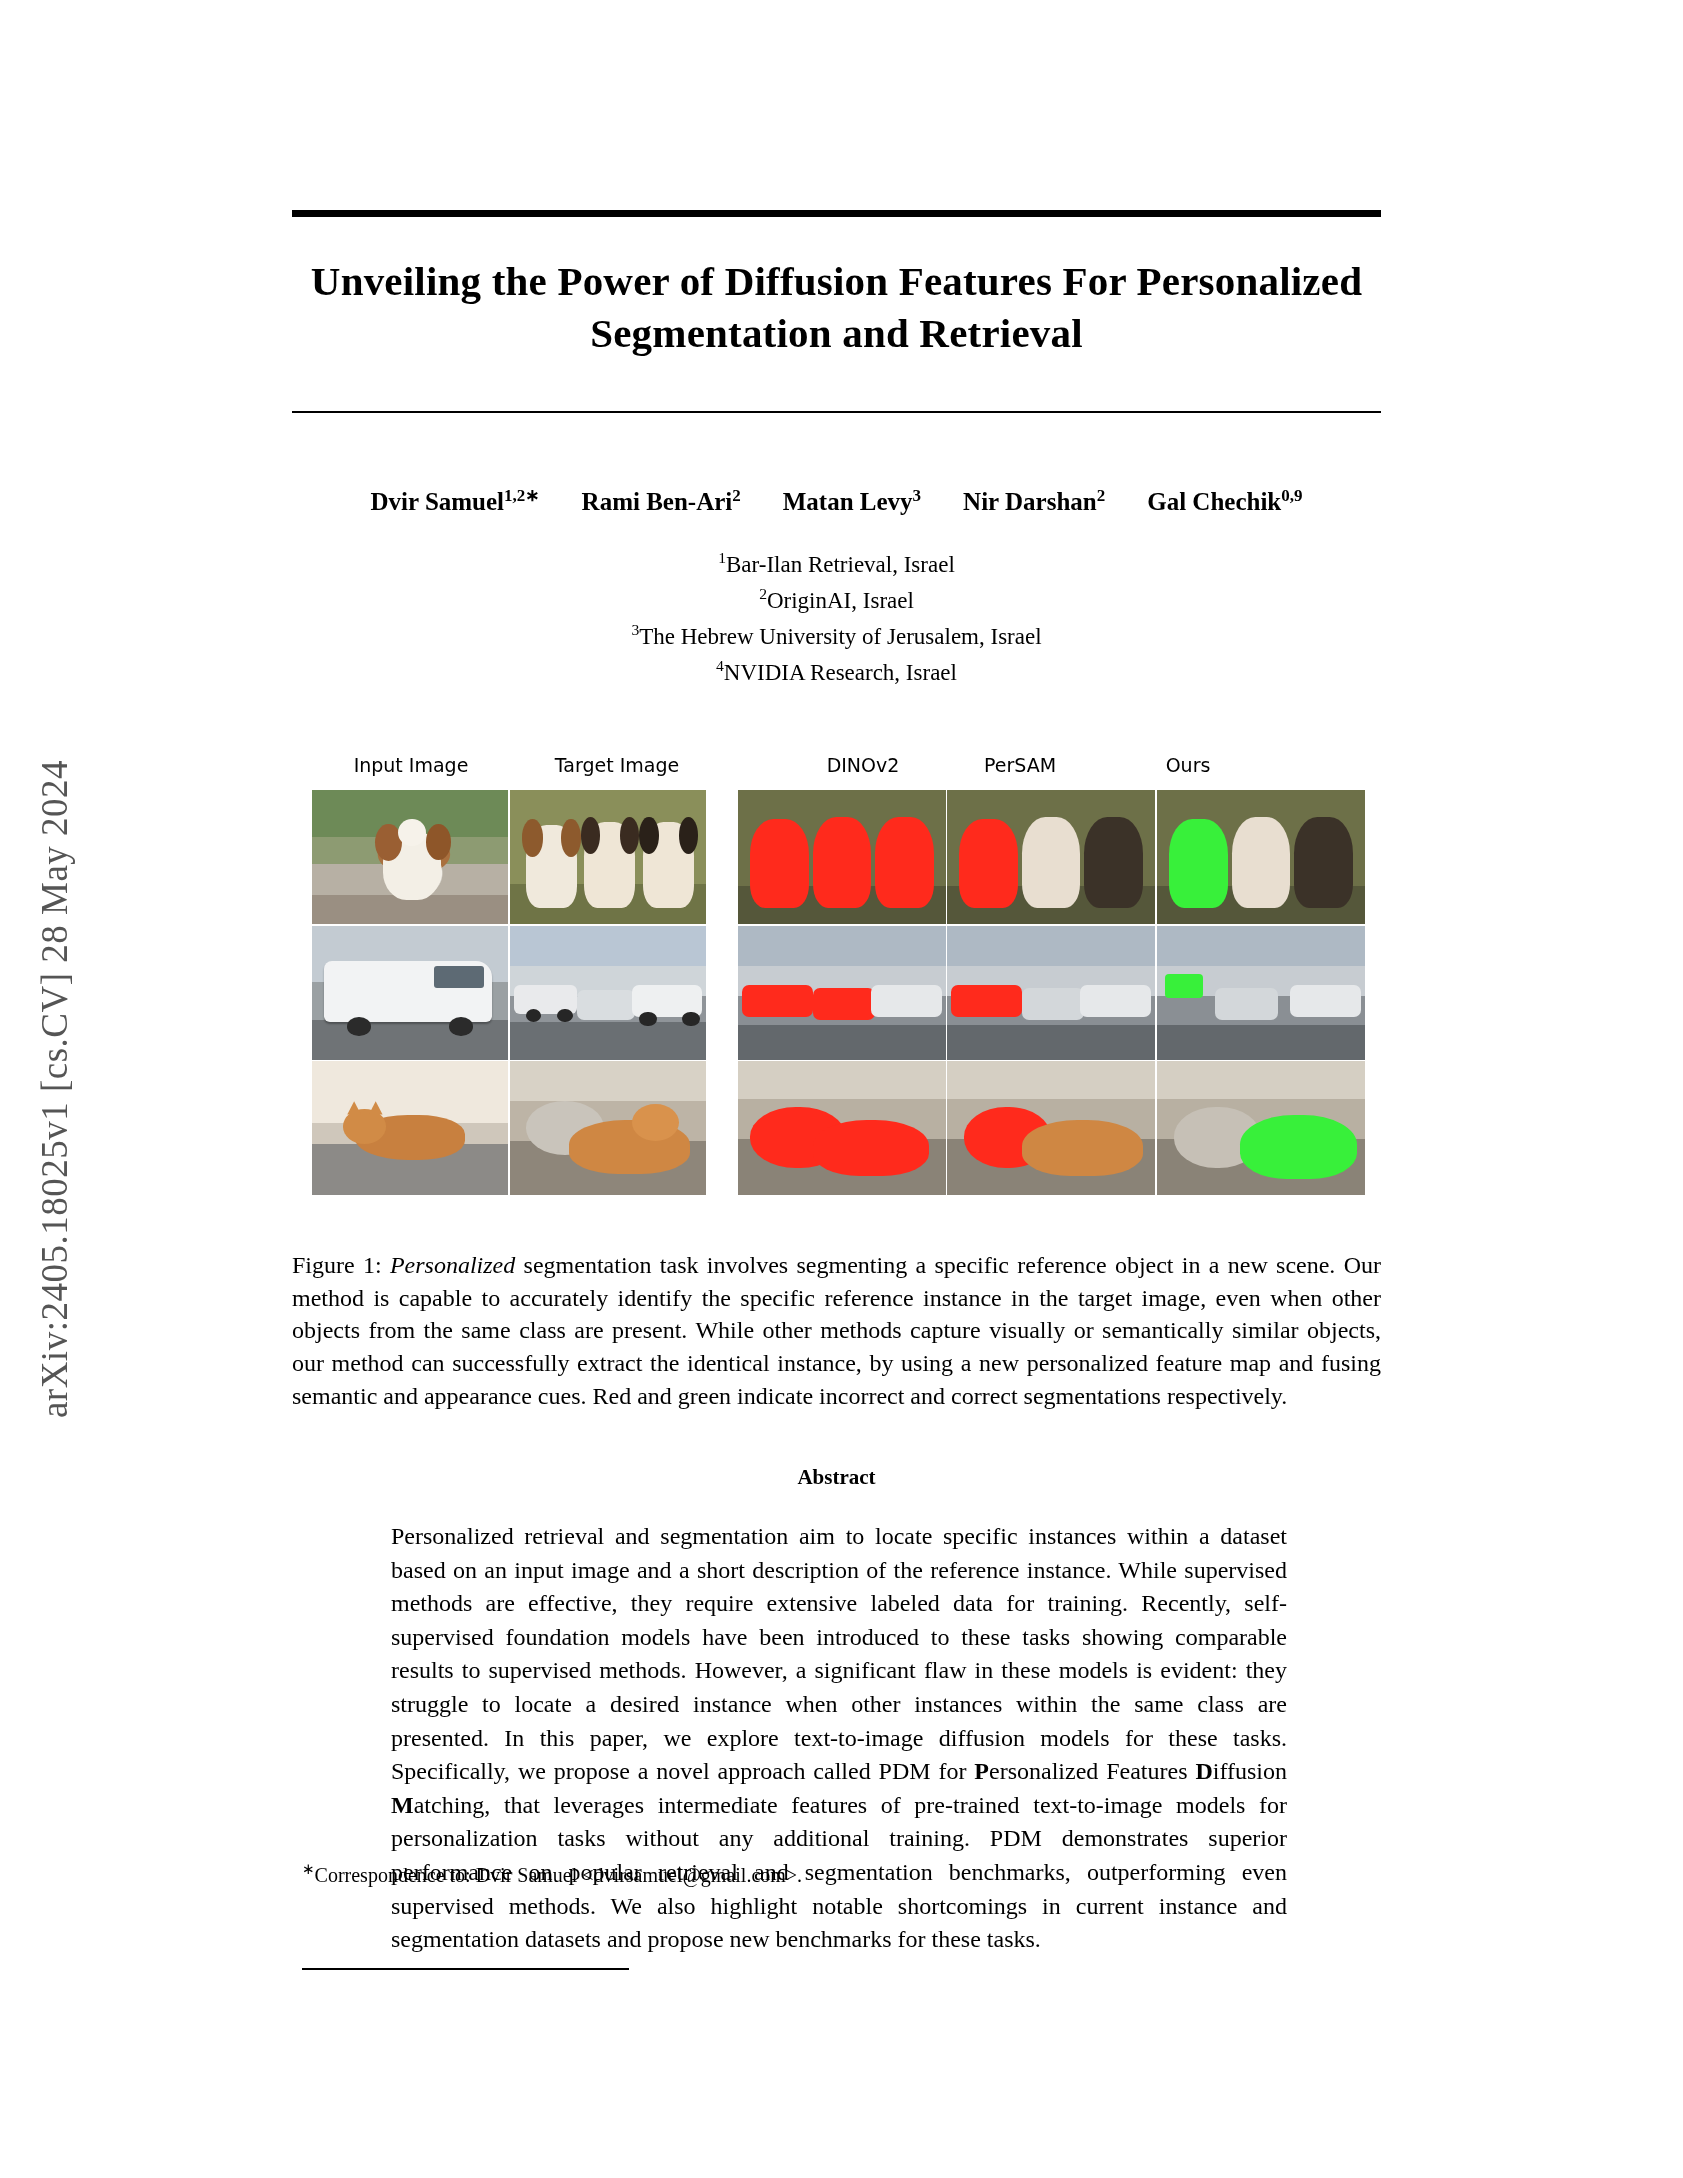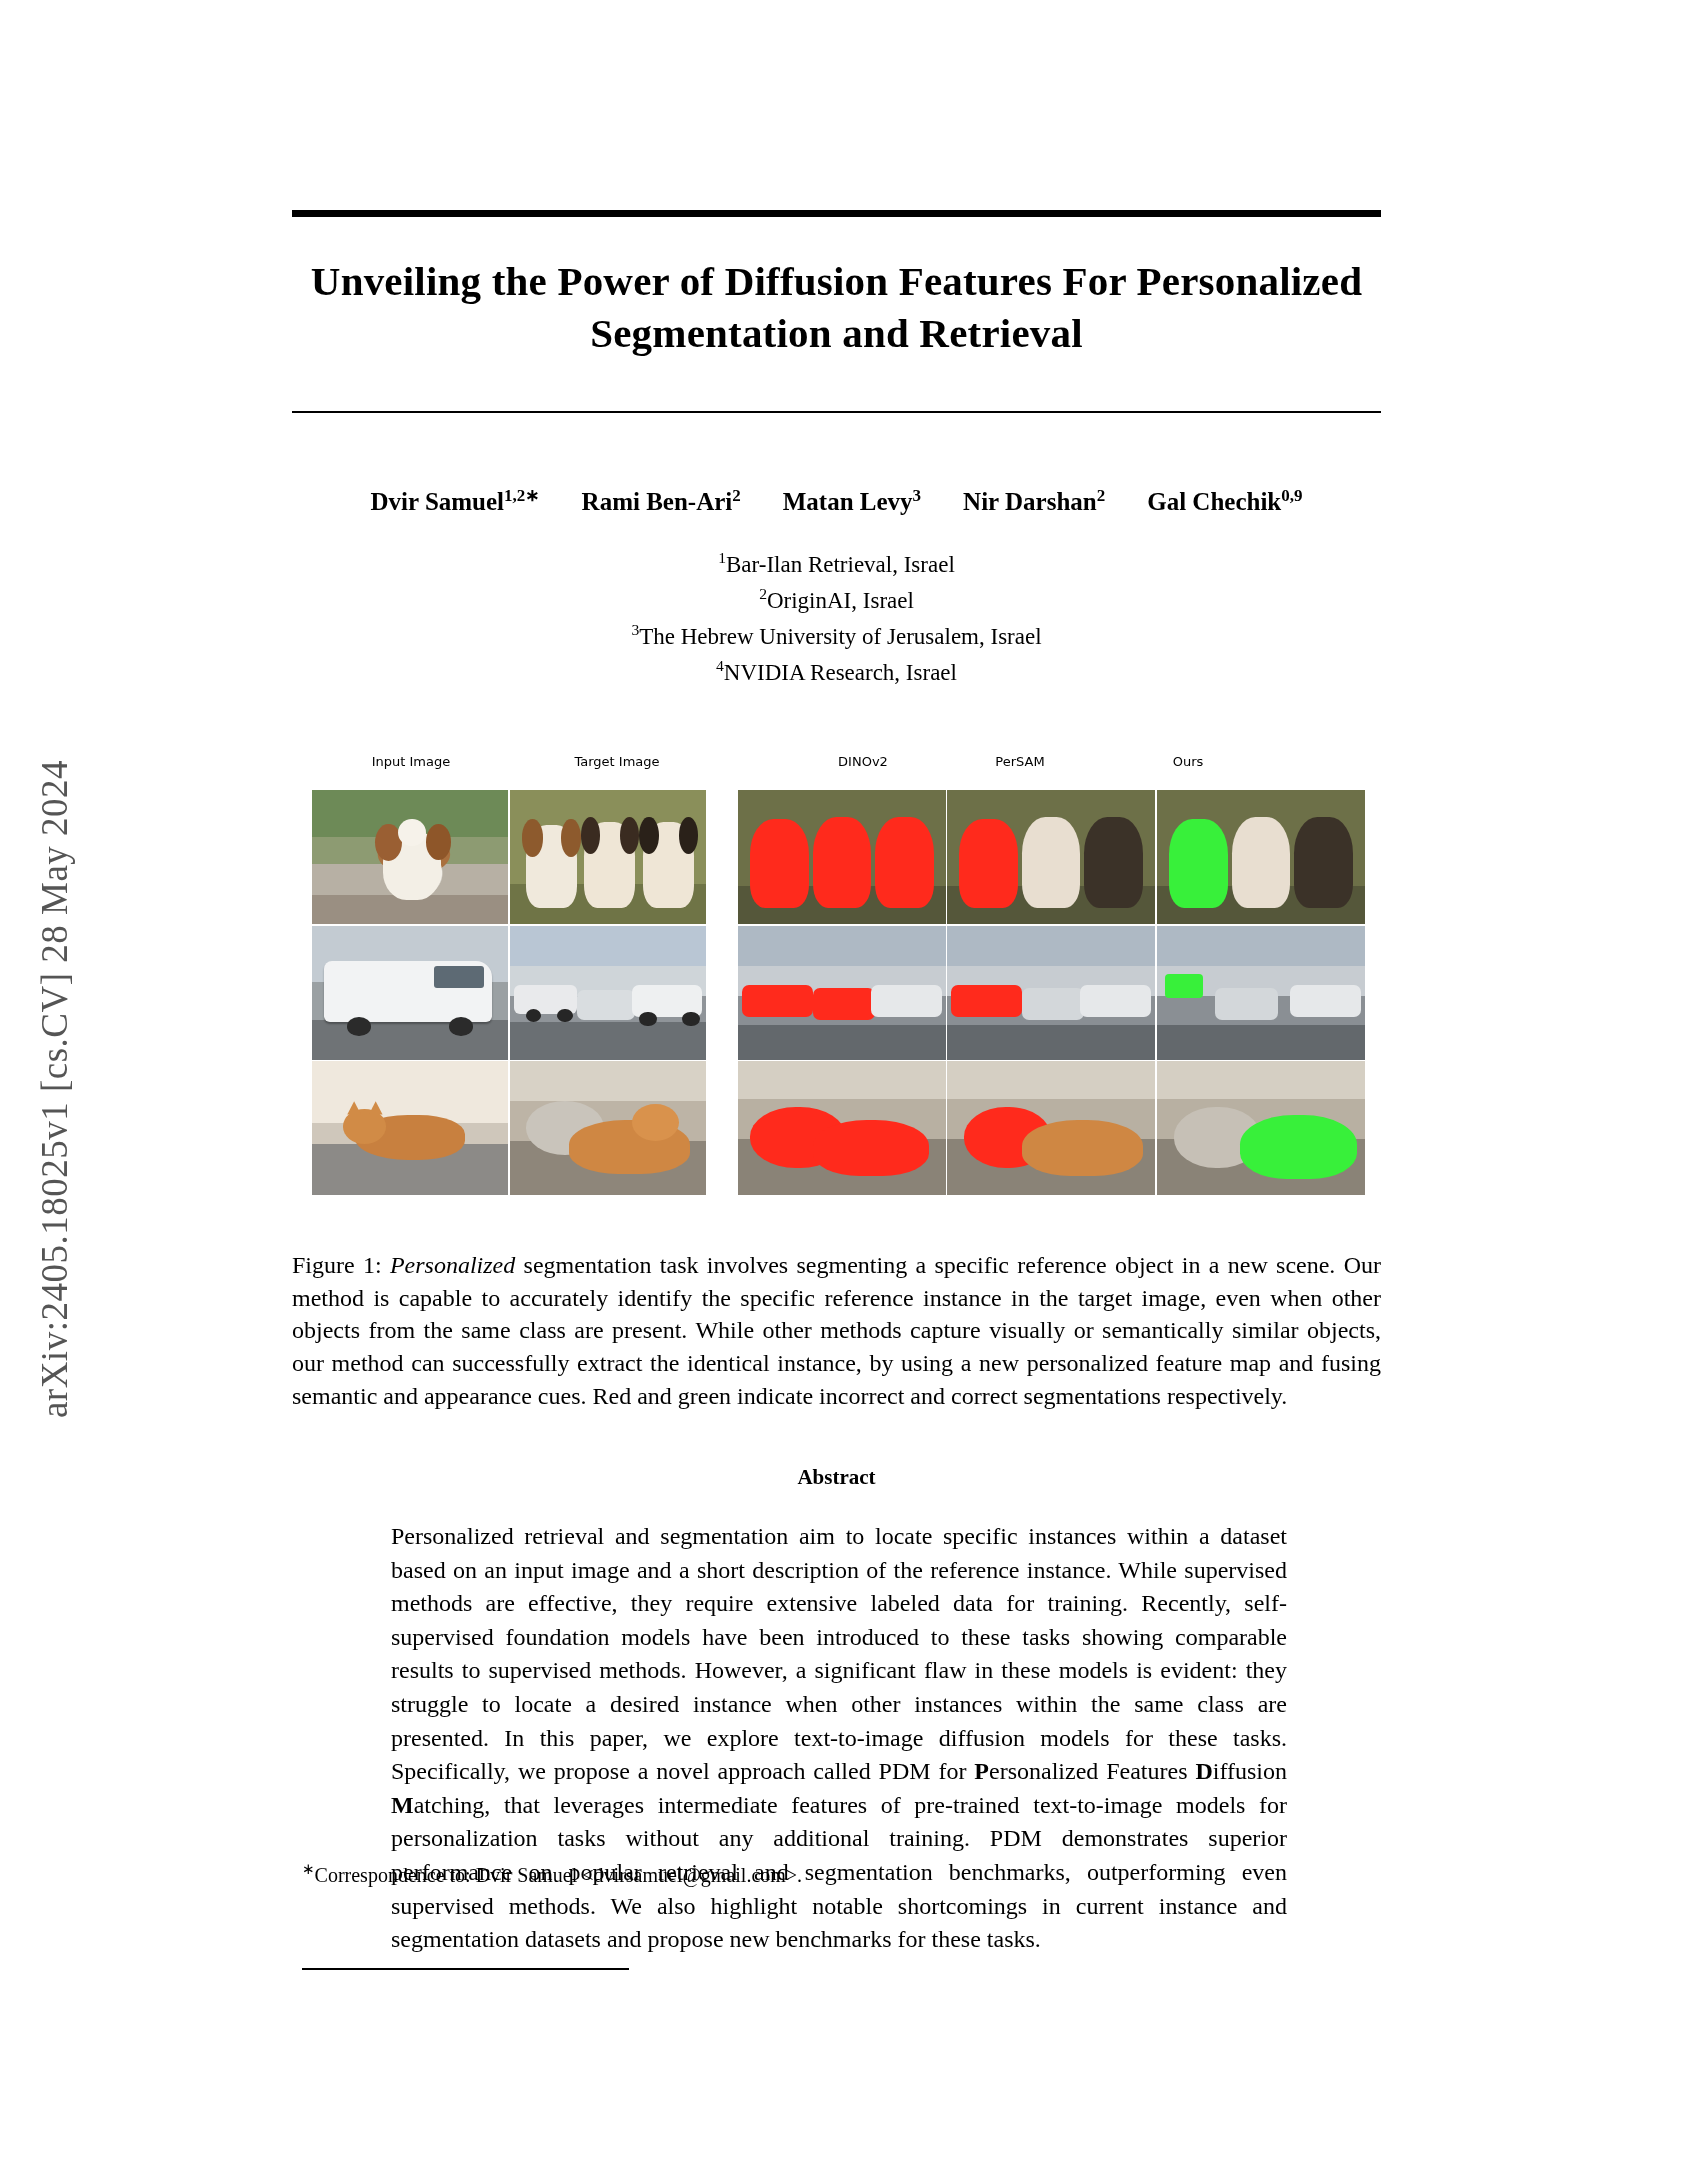--- a/index.html
+++ b/index.html
@@ -102,21 +102,21 @@
   .figure {
     position: absolute;
     left: 10px;
     top: 754px;
     width: 1079px;
   }
   .fig-labels {
     position: relative;
     height: 30px;
     font-family: "DejaVu Sans", sans-serif;
-    font-size: 13px;
+    font-size: 19px;
   }
   .fig-label {
     position: absolute;
     top: 0;
     text-align: center;
     white-space: nowrap;
   }
 
   .fig-grid {
     position: relative;

